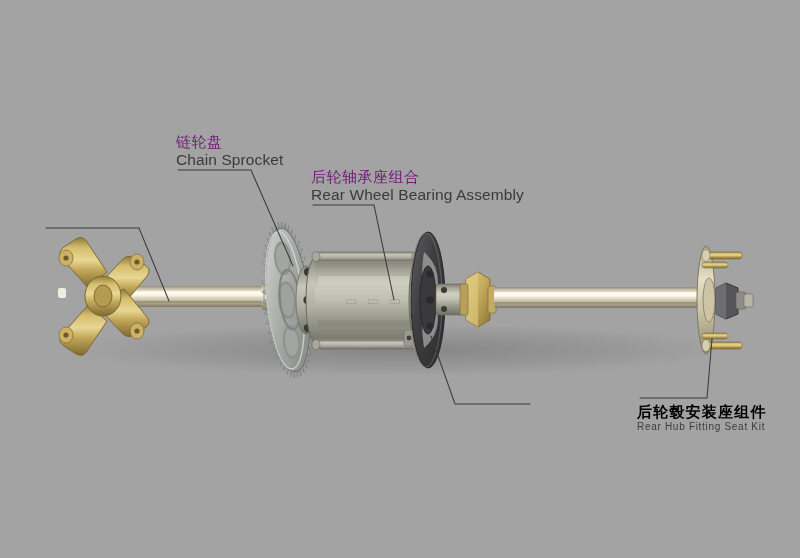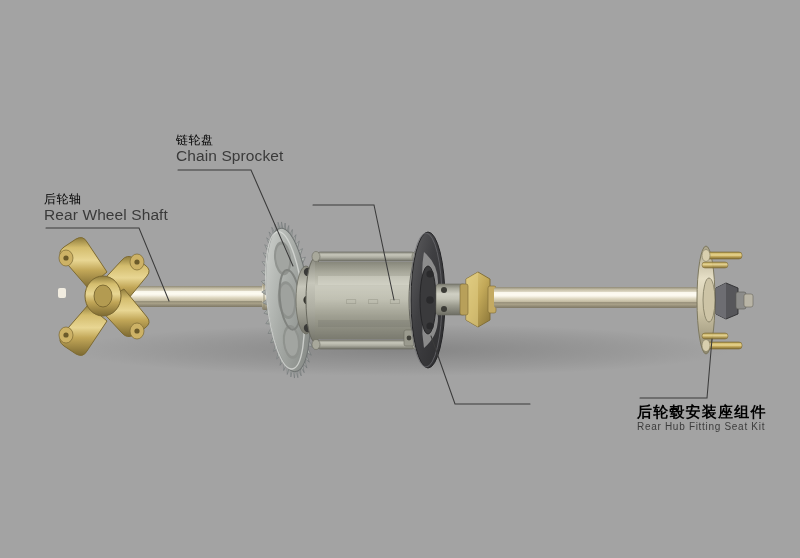--- a/index.html
+++ b/index.html
@@ -26,23 +26,23 @@
   }
   
   .callout {
     position: absolute;
     color: #2e2e2e;
     line-height: 1.12;
     white-space: nowrap;
     user-select: none;
   }
   .callout .cn {
-    font-size: 12px;
+    font-size: 15px;
     letter-spacing: 0.5px;
-    color: #000000;
+    color: #701a75;
     font-family: "DejaVu Sans", "Liberation Sans", sans-serif;
   }
   .callout .en {
     font-size: 15.5px;
     color: #3a3a3a;
     letter-spacing: 0.1px;
     font-family: "Liberation Sans", "DejaVu Sans", sans-serif;
   }
   
   .callout.condensed .cn {
@@ -356,30 +356,30 @@
       <path d="M178 170 L251 170 L293 266"></path>
 
       <path d="M313 205 L374 205 L394 300"></path>
 
       <path d="M431 336 L455 404 L530 404"></path>
 
       <path d="M712 339 L707 398 L640 398"></path>
     </g>
   </svg>
 
-  <div class="callout" style="left:44px; top:193px;">
-    <div class="cn">后轮轴</div>
-    <div class="en">Rear Wheel Shaft</div>
-  </div>
 
   <div class="callout" style="left:176px; top:134px;">
     <div class="cn">链轮盘</div>
     <div class="en">Chain Sprocket</div>
   </div>
 
+  <div class="callout" style="left:311px; top:169px;">
+    <div class="cn">后轮轴承座组合</div>
+    <div class="en">Rear Wheel Bearing Assembly</div>
+  </div>
 
 
   <div class="callout condensed" style="left:637px; top:404px;">
     <div class="cn">后轮毂安装座组件</div>
     <div class="en">Rear Hub Fitting Seat Kit</div>
   </div>
 
 </div>
 
 </body></html>

